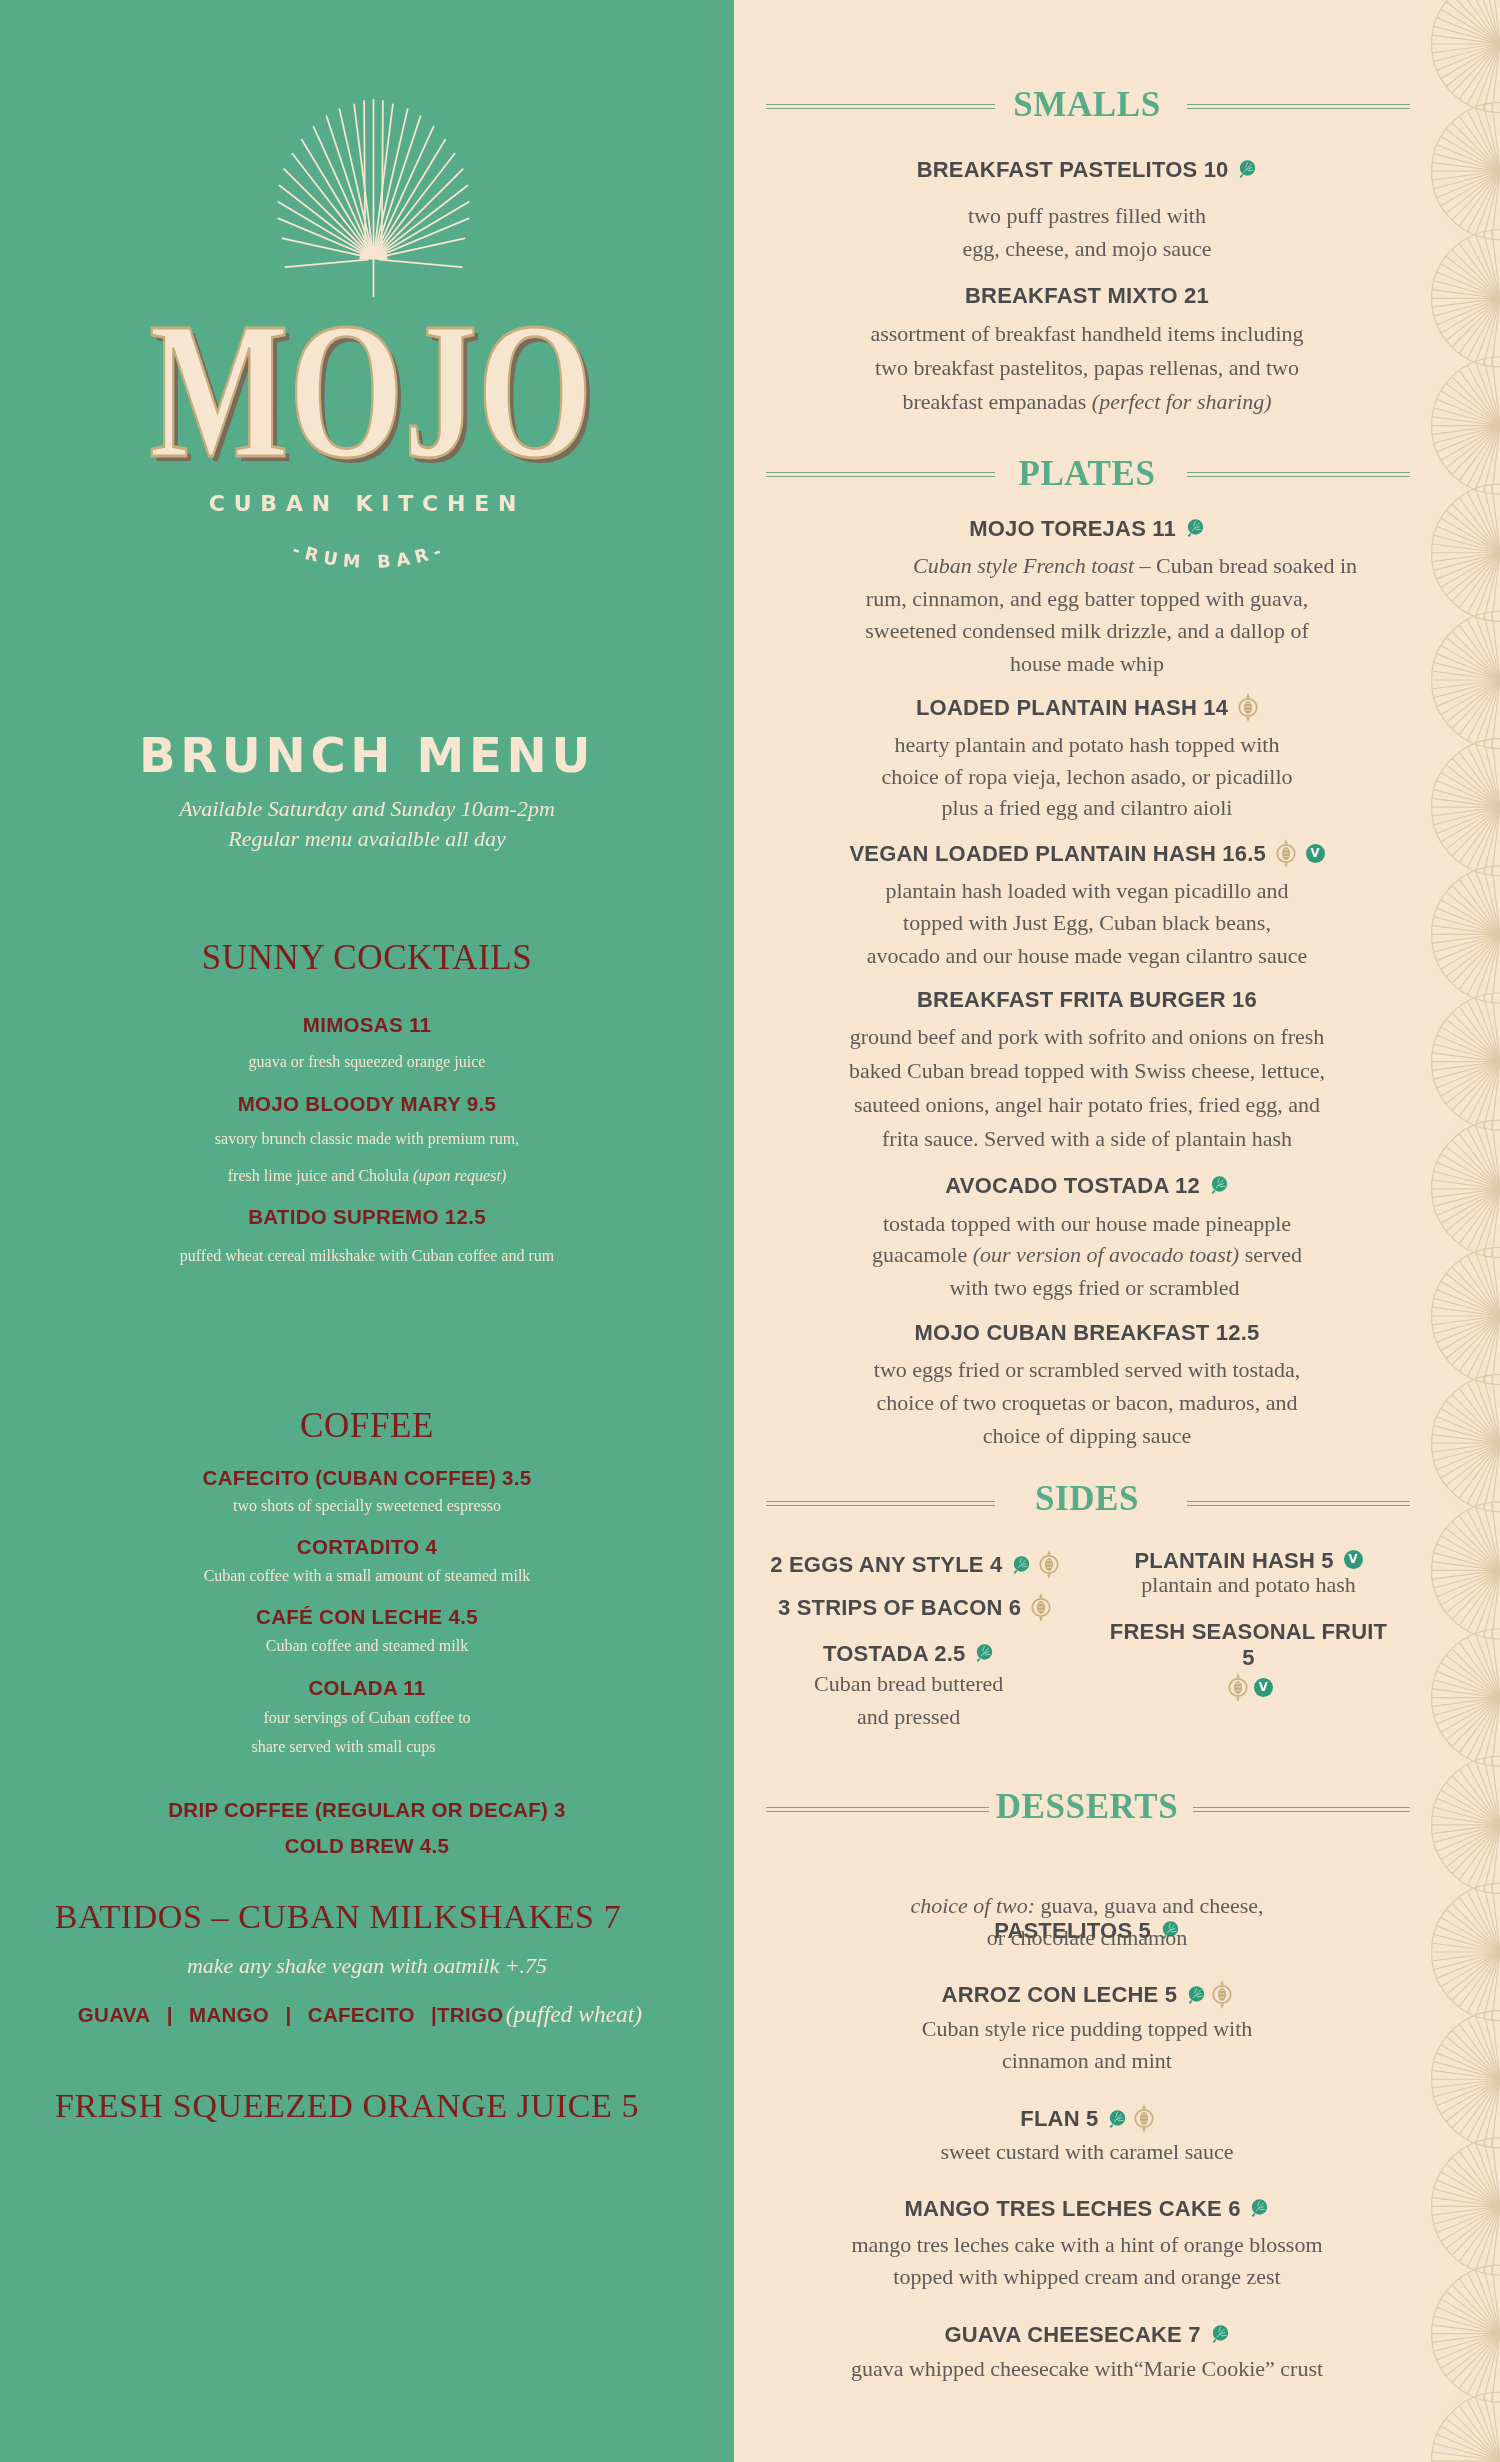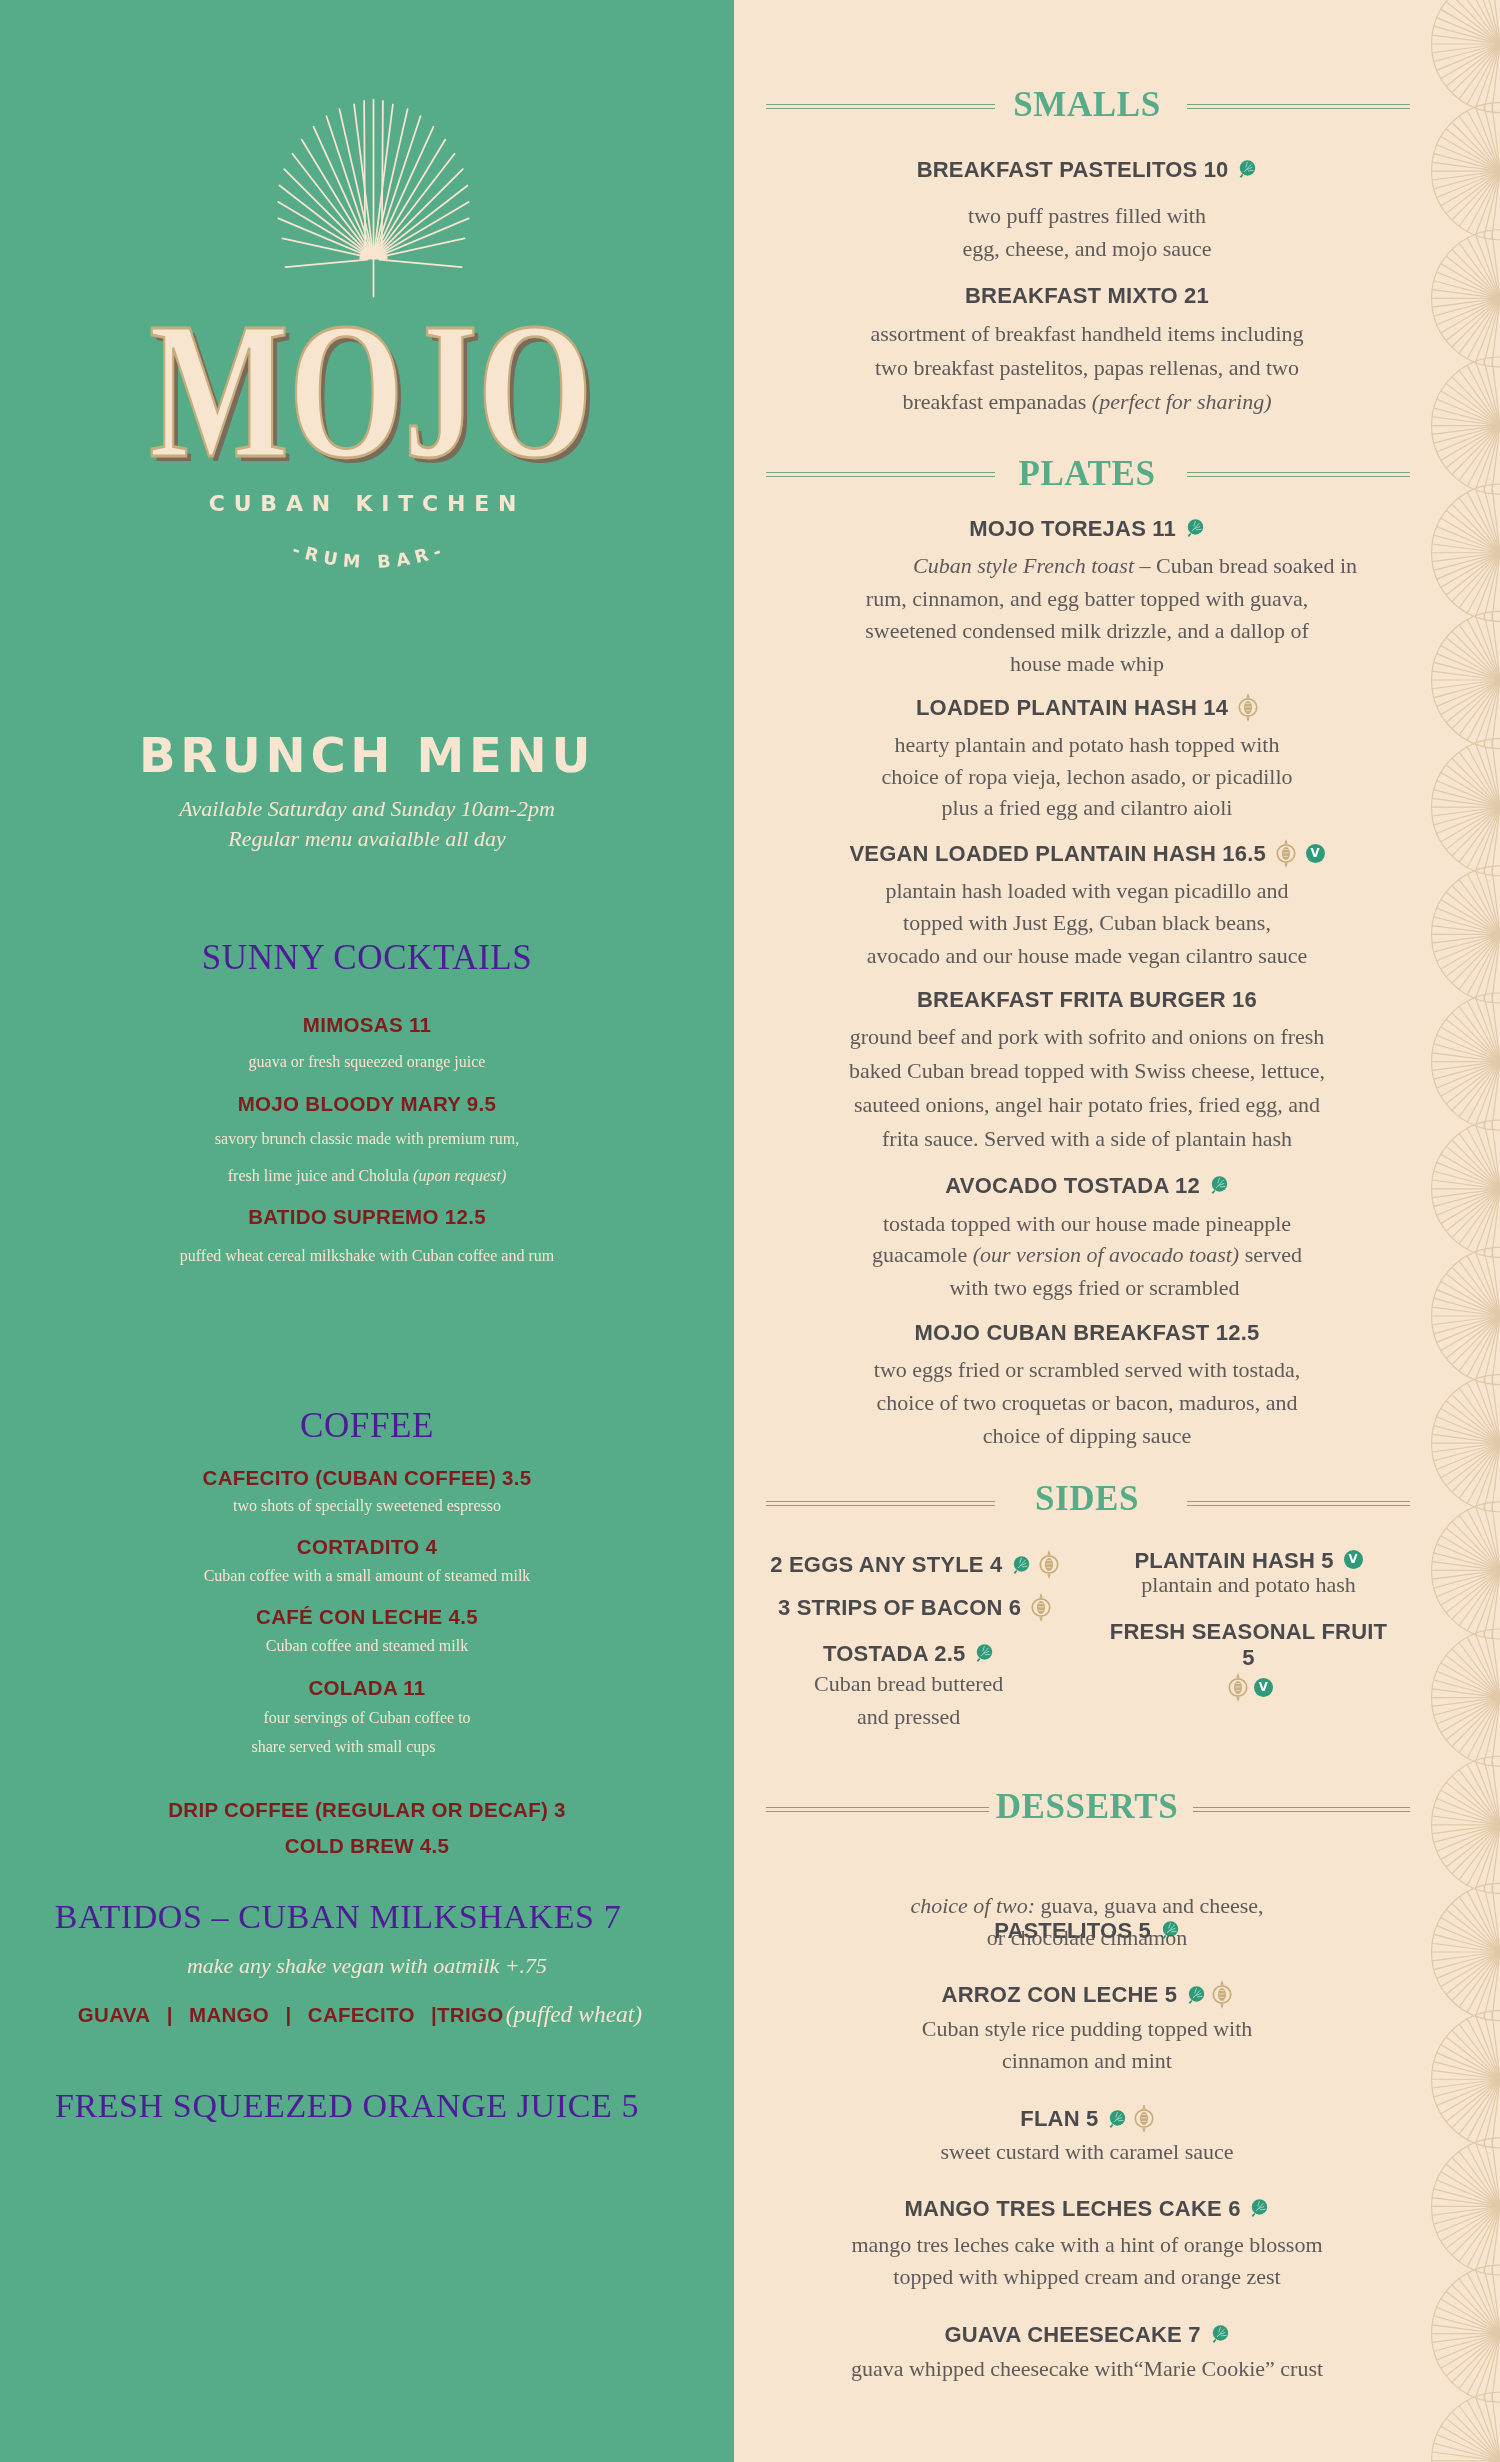--- a/index.html
+++ b/index.html
@@ -22,21 +22,21 @@
   }
   #rumbar-svg { position: absolute; left: 258px; top: 534px; width: 223px; height: 59px; }
 
   .brunch-title {
     font-family: "DejaVu Sans", sans-serif; font-weight: bold;
     font-size: 48px; letter-spacing: 4.7px; color: #f8e5cf;
   }
   .italic-note { font-style: italic; font-size: 22px; color: #f8e5cf; line-height: 32px; }
 
   .l-section {
-    font-family: "Liberation Serif", serif; font-size: 35px; color: #4c1d95; letter-spacing: 0.6px;
+    font-family: "Liberation Serif", serif; font-size: 35px; color: #7f1d1d; letter-spacing: 0.6px;
   }
   .l-name {
     font-family: "Liberation Sans", sans-serif; font-weight: bold;
     font-size: 20.5px; color: #7f1d1d; letter-spacing: 0.3px;
   }
   .l-desc { font-size: 16px; color: #f8e5cf; line-height: 30.5px; }
   .l-desc em { font-style: italic; }
 
   
   #right { position: absolute; left: 734px; top: 0; width: 766px; height: 2462px; background: #f8e5cf; }

